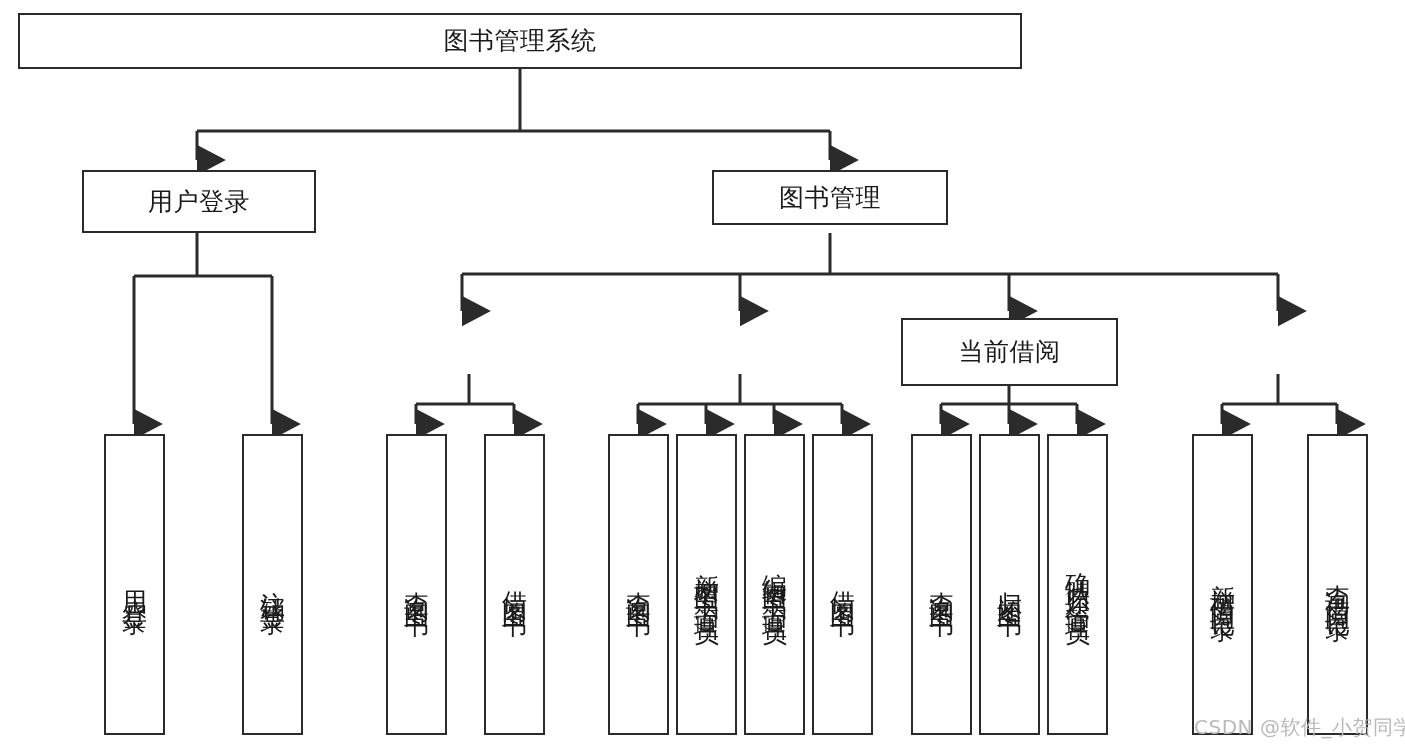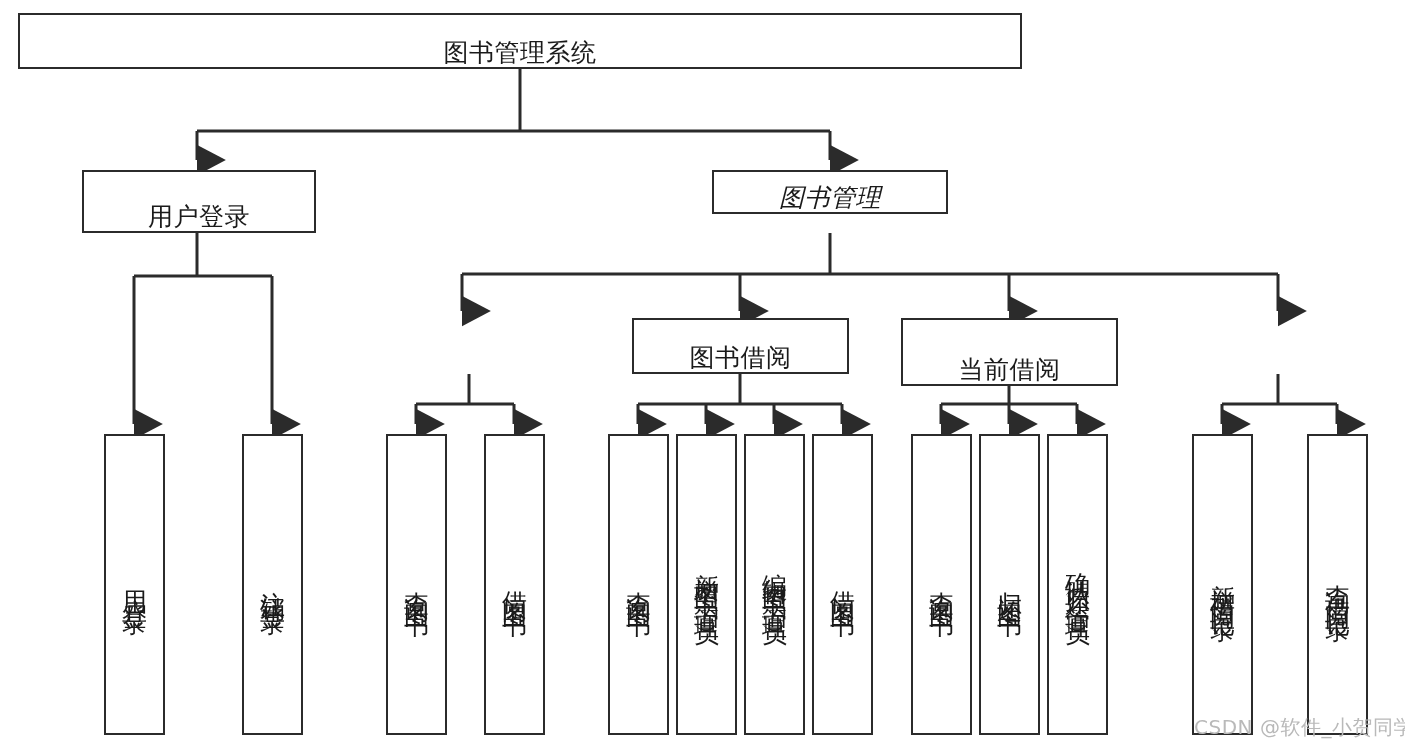--- a/index.html
+++ b/index.html
@@ -24,21 +24,21 @@
     width: 1405px;
     height: 747px;
     pointer-events: none;
   }
   .node {
     position: absolute;
     box-sizing: border-box;
     border: 2.5px solid #2b2b2b;
     background: #ffffff;
     display: flex;
-    align-items: flex-end;
+    align-items: center;
     justify-content: center;
     color: #1a1a1a;
   }
   .node .label {
     text-align: center;
     line-height: 1.12;
     letter-spacing: 0.5px;
   }
   .node.horiz .label {
     font-size: 25px;
@@ -123,28 +123,25 @@
   </svg>
 
   <div class="node root horiz" style="left:18px; top:13px; width:1004px; height:56px;">
     <span class="label">图书管理系统</span>
   </div>
 
   <div class="node horiz" style="left:82px; top:170px; width:234px; height:63px;">
     <span class="label">用户登录</span>
   </div>
 
-  <div class="node horiz" style="left:712px; top:170px; width:236px; height:44px;font-style:italic;">
+  <div class="node horiz" style="left:712px; top:170px; width:236px; height:55px;">
     <span class="label">图书管理</span>
   </div>
 
 
-  <div class="node horiz" style="left:632px; top:318px; width:217px; height:56px;">
-    <span class="label">图书借阅</span>
-  </div>
 
   <div class="node horiz" style="left:901px; top:318px; width:217px; height:68px;">
     <span class="label">当前借阅</span>
   </div>
 
 
   <div class="node vert" style="left:104px; top:434px; width:61px; height:301px;">
     <span class="label">用户登录</span>
   </div>
 

